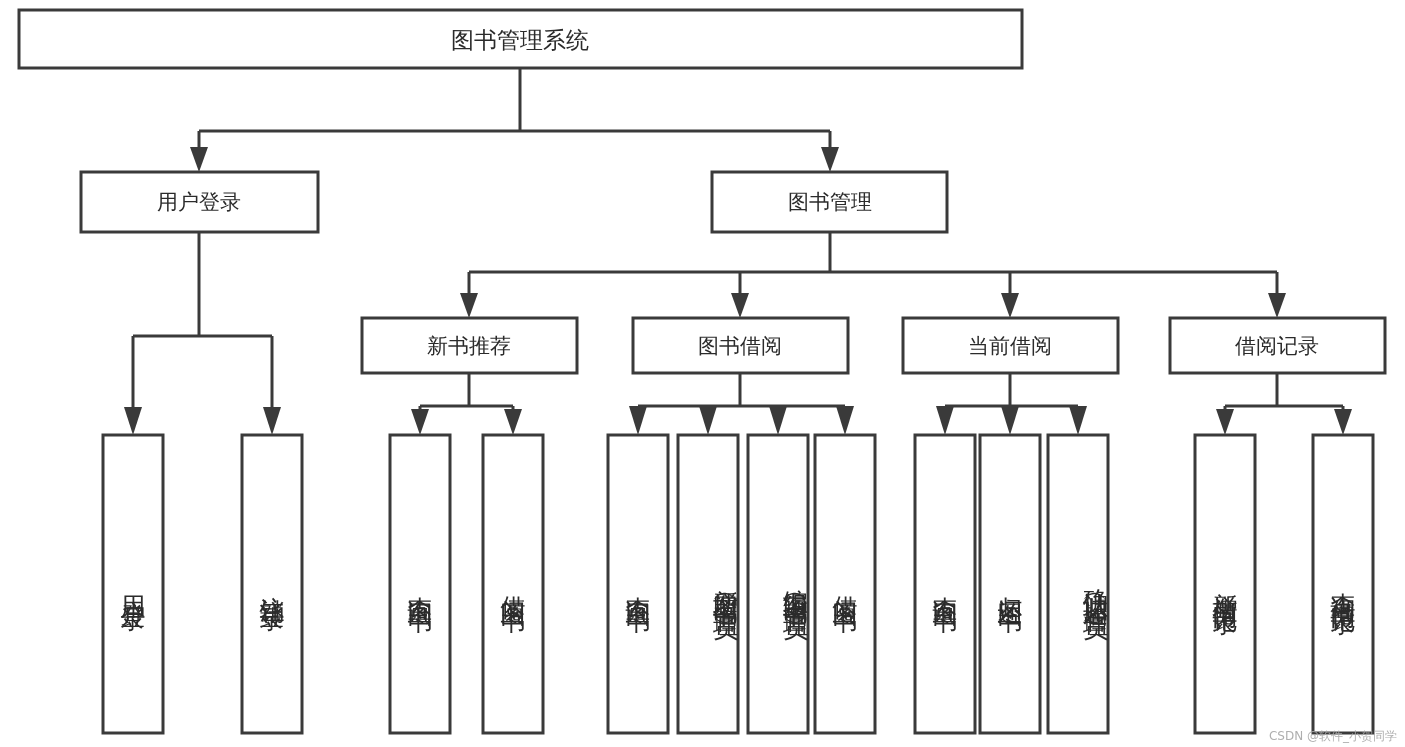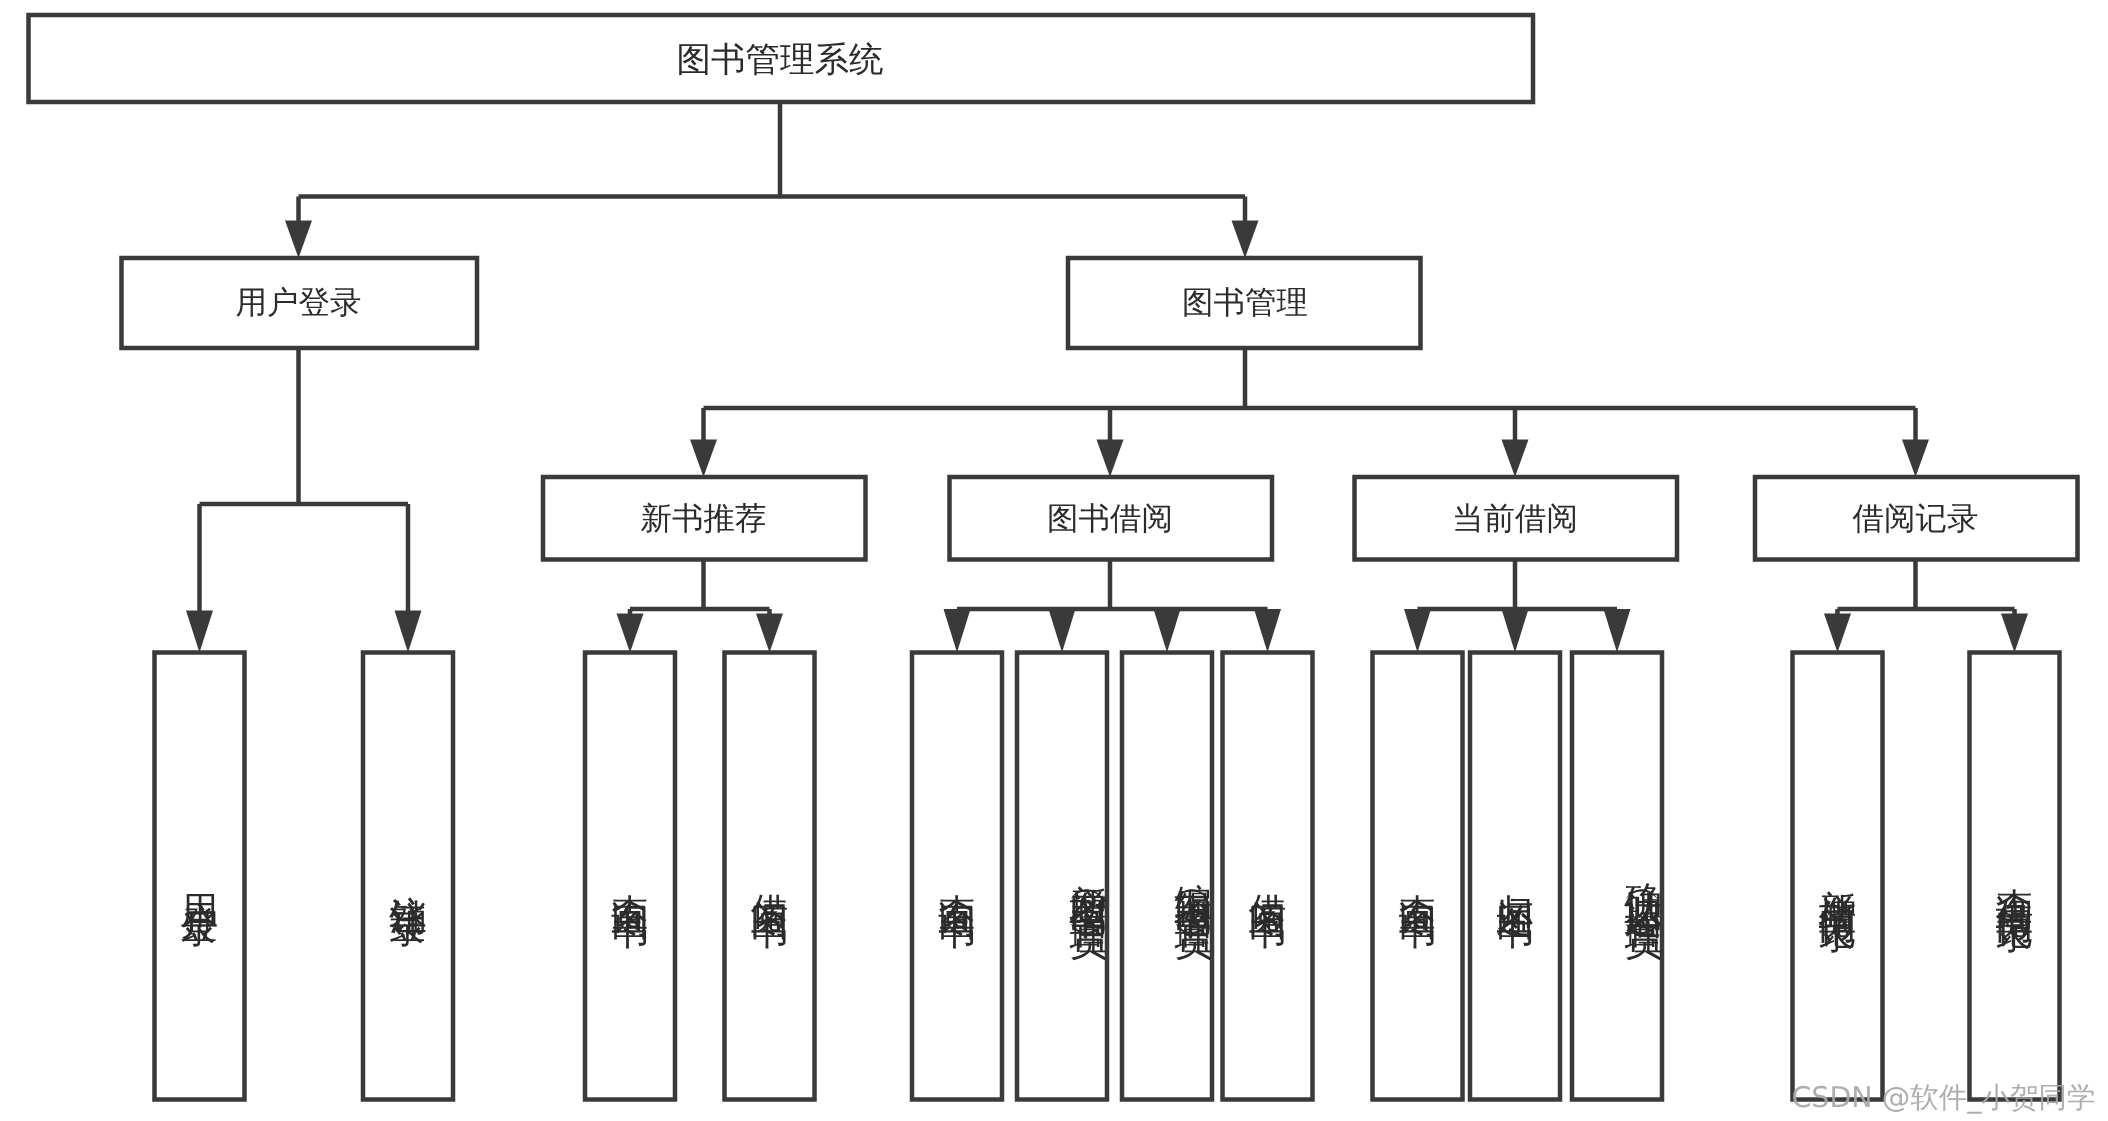--- a/index.html
+++ b/index.html
@@ -67,21 +67,21 @@
     align-items: flex-start;
     justify-content: center;
     pointer-events: none;
   }
   .leaf-label.centered { align-items: center; }
   .watermark {
     position: absolute;
     right: 8px;
     bottom: 2px;
     font-family: "DejaVu Sans", "Liberation Sans", sans-serif;
-    font-size: 19px;
+    font-size: 12px;
     color: #a8a8a8;
     white-space: nowrap;
     opacity: 0.92;
   }
 </style>
 </head>
 <body>
 
 <div id="diagram-root">
 

